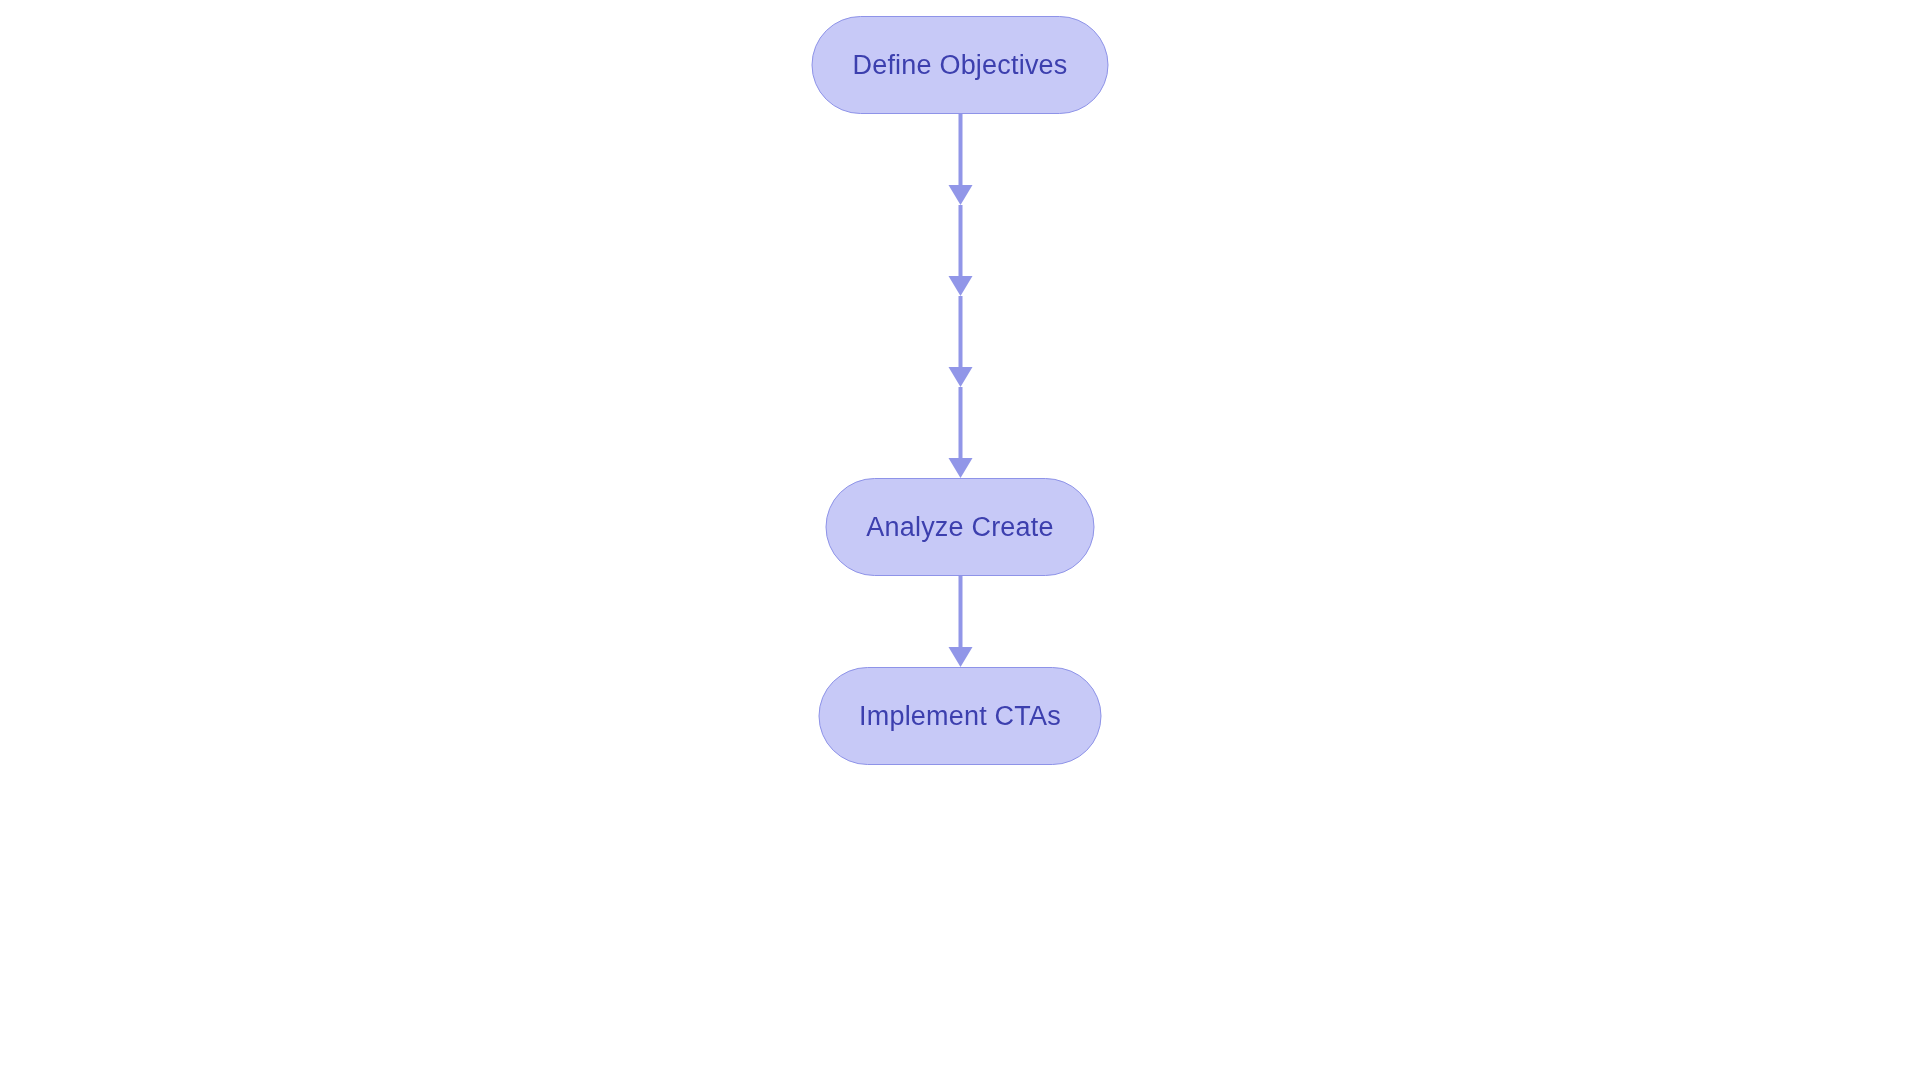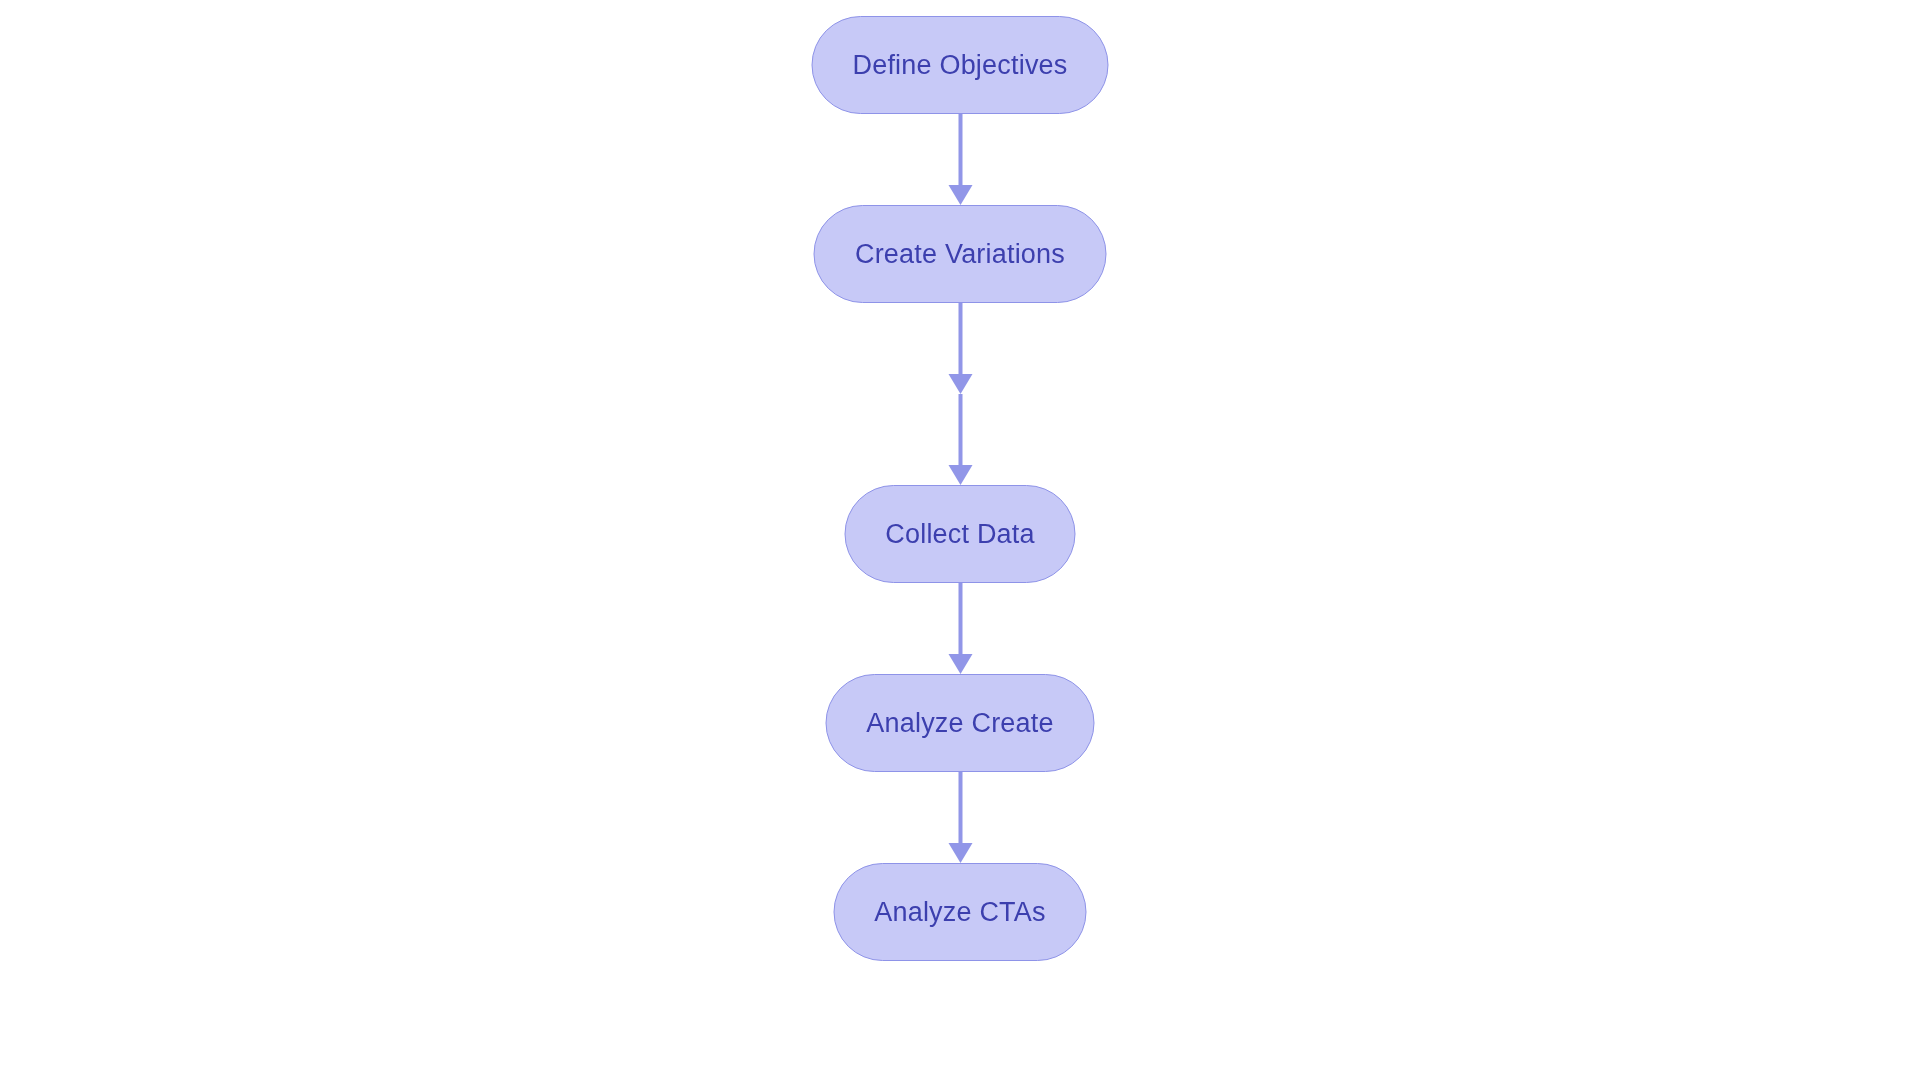--- a/index.html
+++ b/index.html
@@ -76,51 +76,45 @@
 
     <div class="flow-node">
       <span class="node-label">Define Objectives</span>
     </div>
 
     <div class="connector">
       <div class="line"></div>
       <div class="arrowhead"></div>
     </div>
 
-    <div class="flow-node">
-      <span class="node-label">Create Variations</span>
-    </div>
 
     <div class="connector">
       <div class="line"></div>
       <div class="arrowhead"></div>
     </div>
 
 
     <div class="connector">
       <div class="line"></div>
       <div class="arrowhead"></div>
     </div>
 
-    <div class="flow-node">
-      <span class="node-label">Collect Data</span>
-    </div>
 
     <div class="connector">
       <div class="line"></div>
       <div class="arrowhead"></div>
     </div>
 
     <div class="flow-node">
       <span class="node-label">Analyze Create</span>
     </div>
 
     <div class="connector">
       <div class="line"></div>
       <div class="arrowhead"></div>
     </div>
 
     <div class="flow-node">
-      <span class="node-label">Analyze CTAs</span>
+      <span class="node-label">Implement CTAs</span>
     </div>
 
   </div>
 </div>
 
 </body></html>

